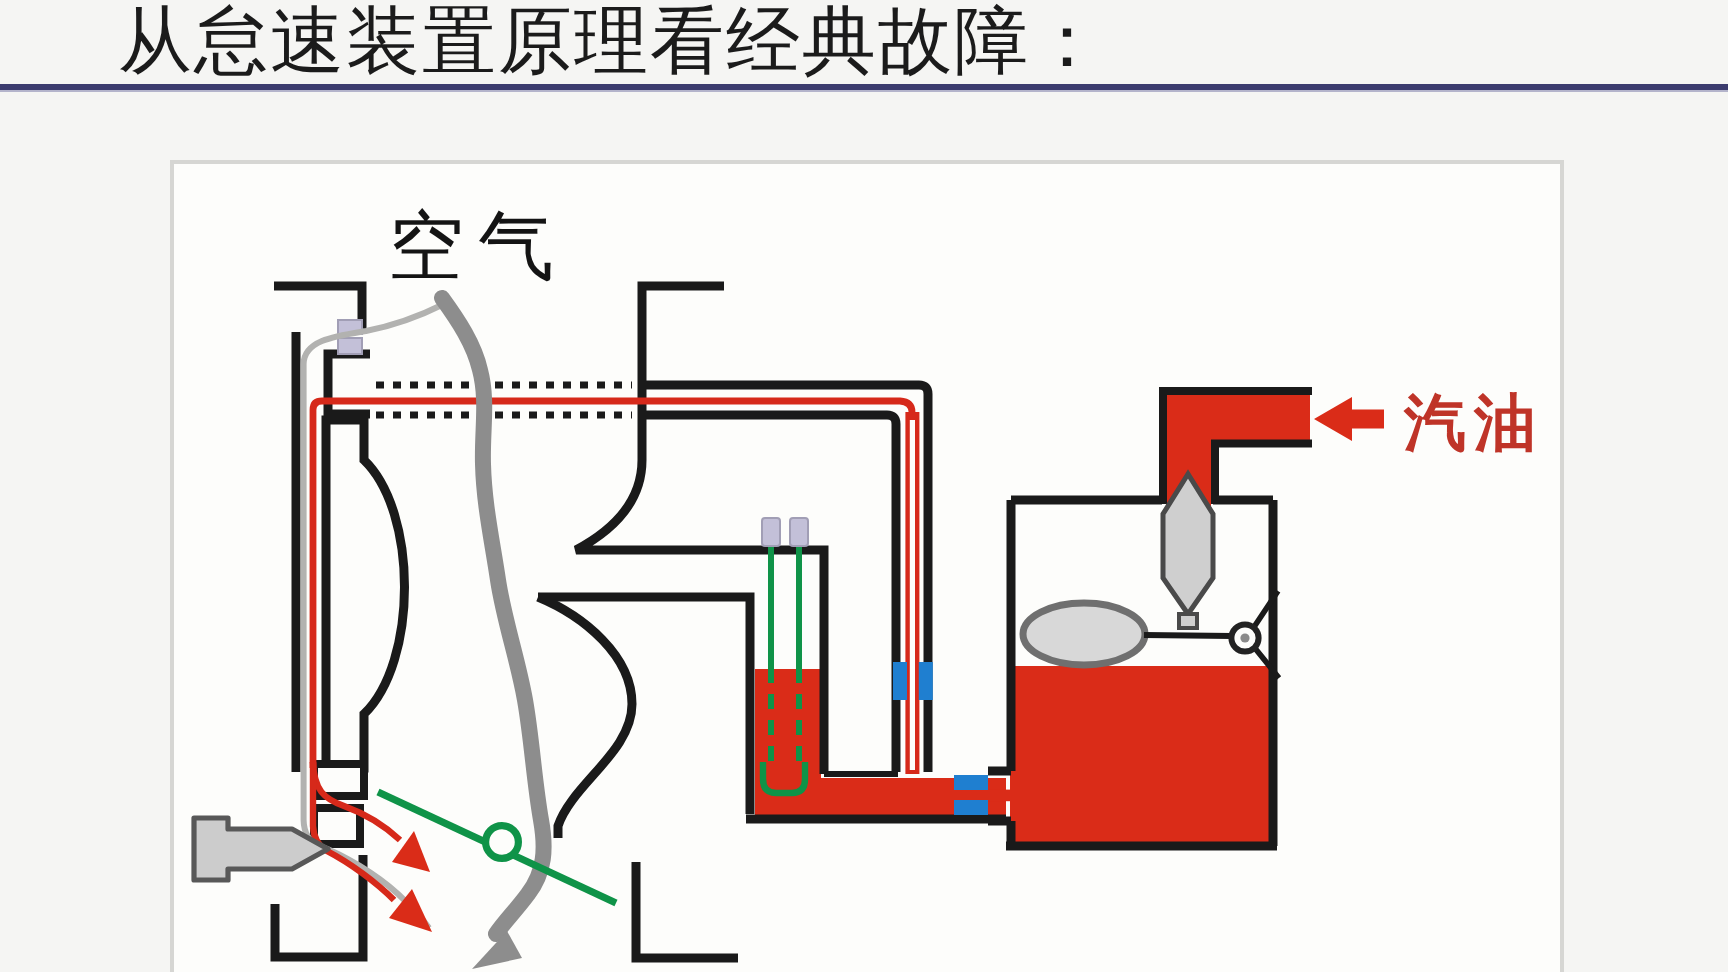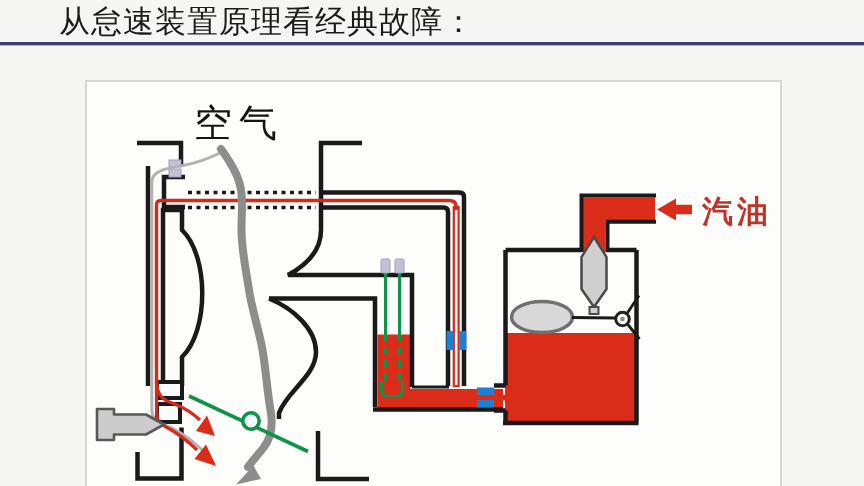--- a/index.html
+++ b/index.html
@@ -3,21 +3,21 @@
 <meta charset="utf-8">
 <style>
   html,body{margin:0;padding:0;}
   body{
     width:864px;height:486px;overflow:hidden;position:relative;
     background:var(--c-page-bg,#f5f5f3);
     font-family:"Liberation Serif", serif;
   }
   .slide-title{
     position:absolute;left:59px;top:5px;width:700px;
-    font-size:31px;line-height:34px;letter-spacing:1px;
+    font-size:37px;line-height:34px;letter-spacing:1px;
     color:#1b1b1b;font-weight:500;white-space:nowrap;
   }
   .title-rule{
     position:absolute;left:0;top:42px;width:864px;height:3px;
     background:var(--c-rule,#3c3c6e);
   }
   .title-rule-light{
     position:absolute;left:0;top:45px;width:864px;height:1px;
     background:#b4b4cb;
   }

